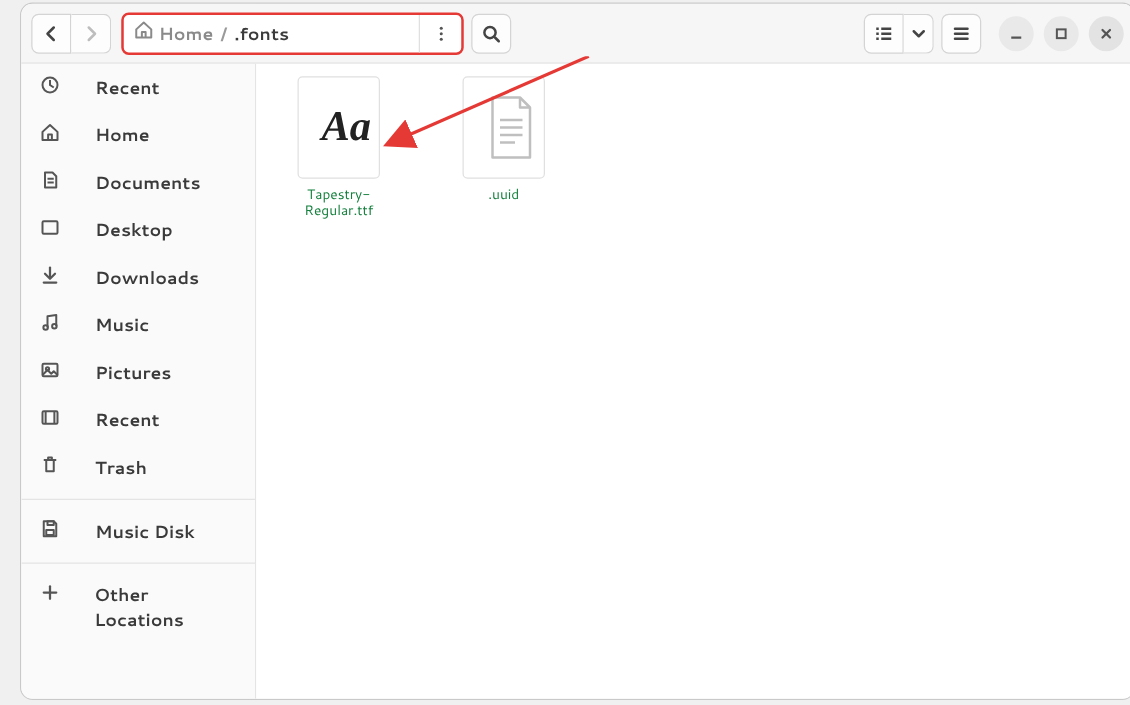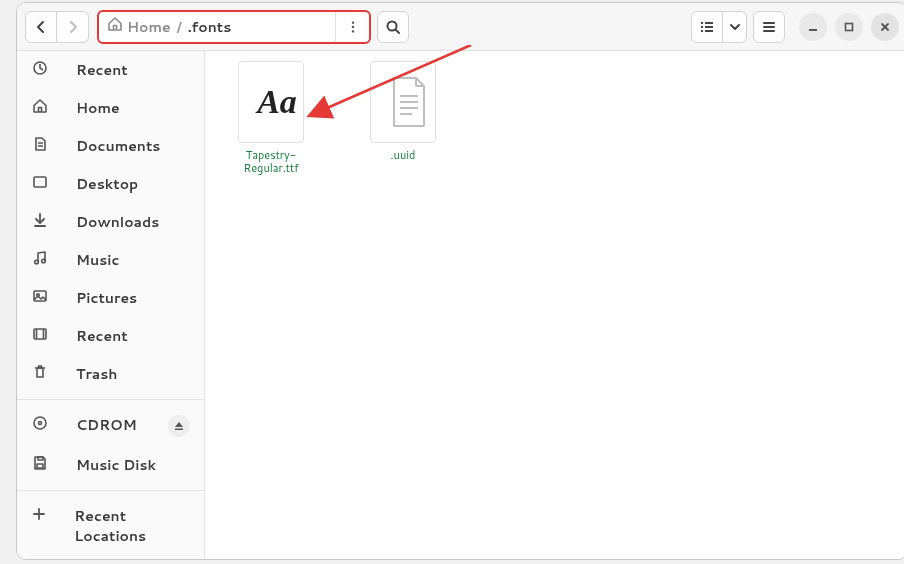--- a/index.html
+++ b/index.html
@@ -329,54 +329,39 @@
               <path d="M6.5 2h3v2h-3z"></path>
             </svg>
           </span>
         <span>Trash</span>
       </div>
 
       <div class="sidebar-sep"></div>
 
       <div class="sidebar-item">
         <span class="icon">
-            <svg viewBox="0 0 16 16" fill="none" stroke="currentColor" stroke-width="1.6">
-              <circle cx="8" cy="8" r="6"></circle>
-              <circle cx="8" cy="8" r="1.5"></circle>
-            </svg>
-          </span>
-        <span>CDROM</span>
-        <span class="eject">
-            <svg viewBox="0 0 10 10" fill="#555">
-              <polygon points="5,1 9,6 1,6"></polygon>
-              <rect x="1" y="7.5" width="8" height="1.5"></rect>
-            </svg>
-          </span>
-      </div>
-      <div class="sidebar-item">
-        <span class="icon">
             <svg viewBox="0 0 16 16" fill="none" stroke="currentColor" stroke-width="1.6" stroke-linejoin="round">
               <path d="M3 2h8l2 2v10H3z"></path>
               <rect x="5" y="9" width="6" height="4"></rect>
               <rect x="6" y="2" width="5" height="3"></rect>
             </svg>
           </span>
         <span>Music Disk</span>
       </div>
 
       <div class="sidebar-sep"></div>
 
       <div class="sidebar-item">
         <span class="icon">
             <svg viewBox="0 0 16 16" fill="none" stroke="currentColor" stroke-width="1.8" stroke-linecap="round">
               <line x1="8" y1="3" x2="8" y2="13"></line>
               <line x1="3" y1="8" x2="13" y2="8"></line>
             </svg>
           </span>
-        <span>Recent Locations</span>
+        <span>Other Locations</span>
       </div>
 
     </div>
 
     <div class="content">
       <div class="filegrid">
 
         <div class="fileitem">
           <div class="thumb font">Aa</div>
           <div class="flabel">Tapestry-Regular.ttf</div>

